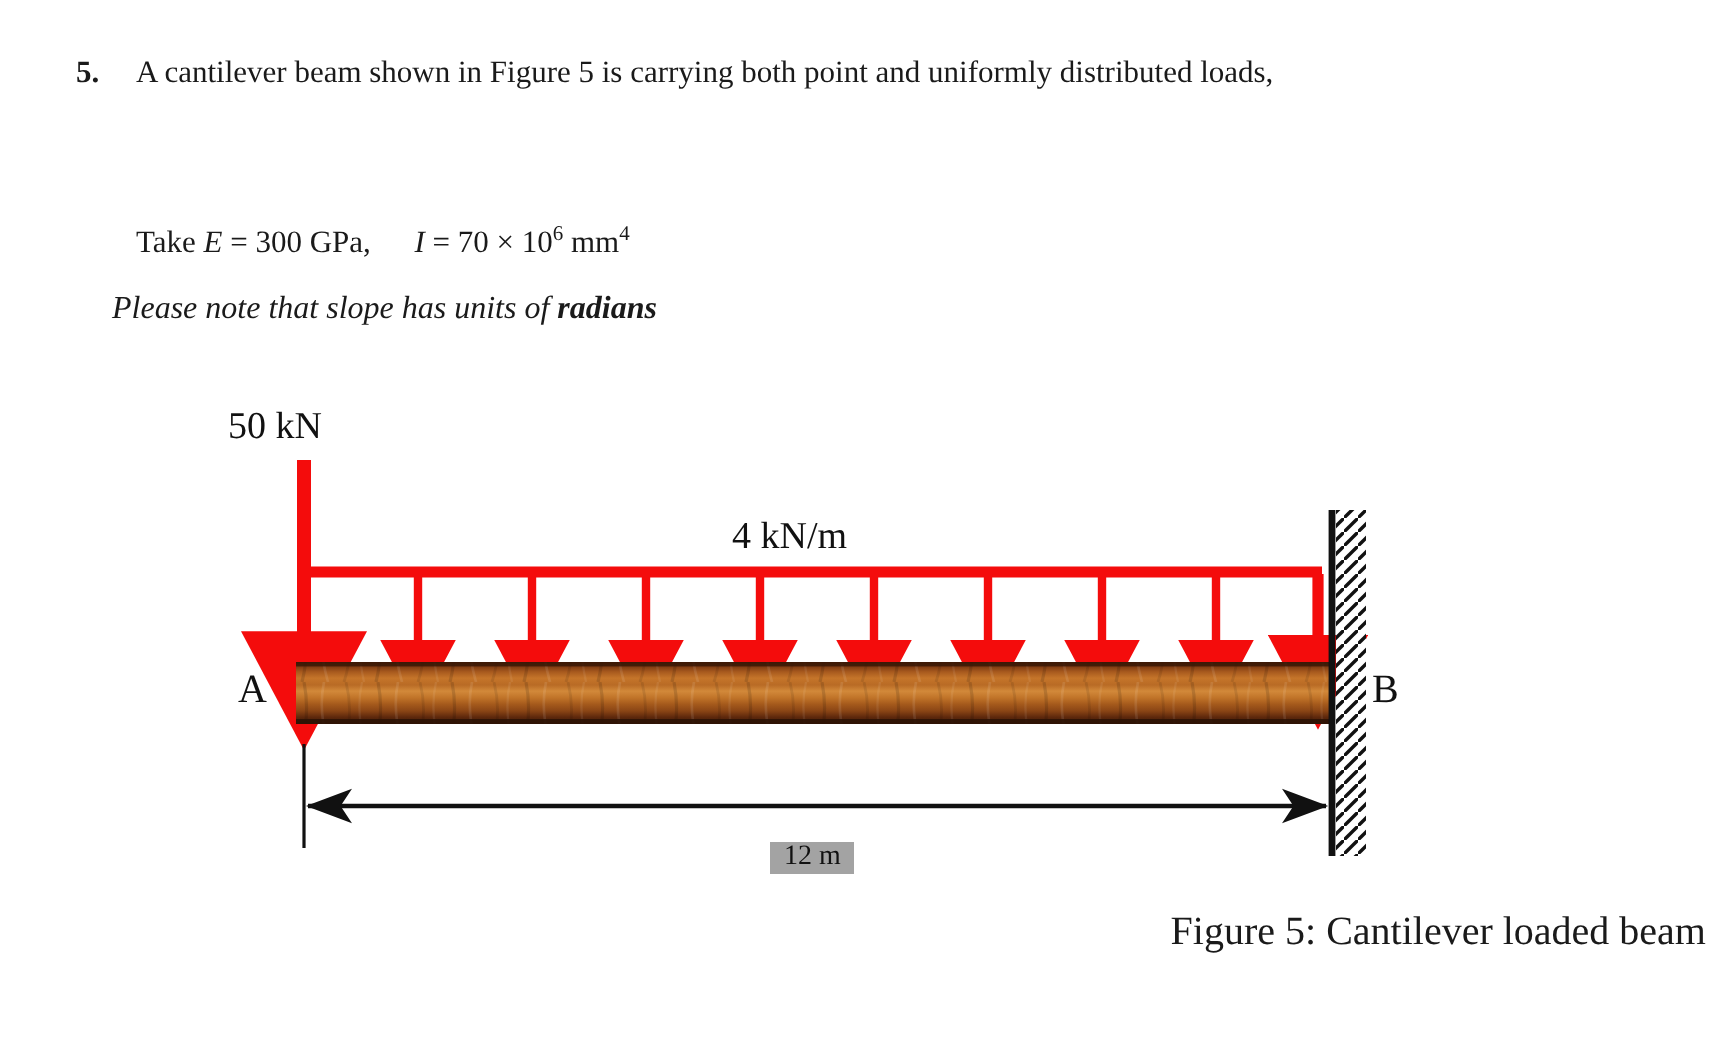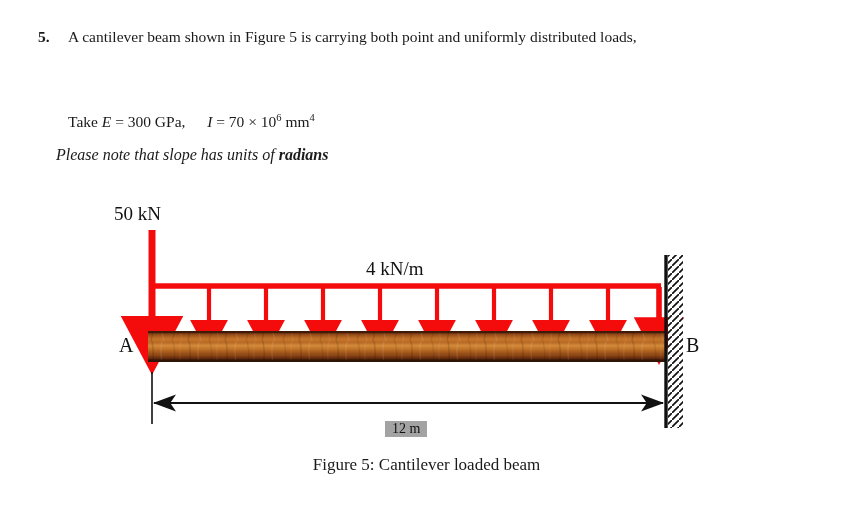--- a/index.html
+++ b/index.html
@@ -107,22 +107,22 @@
   .lbl-udl  { left: 366px; top: 258px; }
   .lbl-A    { left: 119px; top: 334px; font-size: 20px; }
   .lbl-B    { left: 686px; top: 334px; font-size: 20px; }
   .lbl-dim  { left: 385px; top: 389px; font-size: 14px; background: #a3a3a3; padding: 0 7px; margin-top: 32px; }
 
   .caption {
     position: absolute;
     left: 0;
     top: 455px;
     width: 853px;
-    text-align: center;
-    font-size: 17px;
+    text-align: right;
+    font-size: 20px;
   }
 </style>
 </head>
 <body>
 
 <div class="qblock">
   <div class="qrow">
     <span class="qnum">5.</span>
     <span class="qline1">A cantilever beam shown in Figure 5 is carrying both point and uniformly distributed loads,</span>
   </div>

